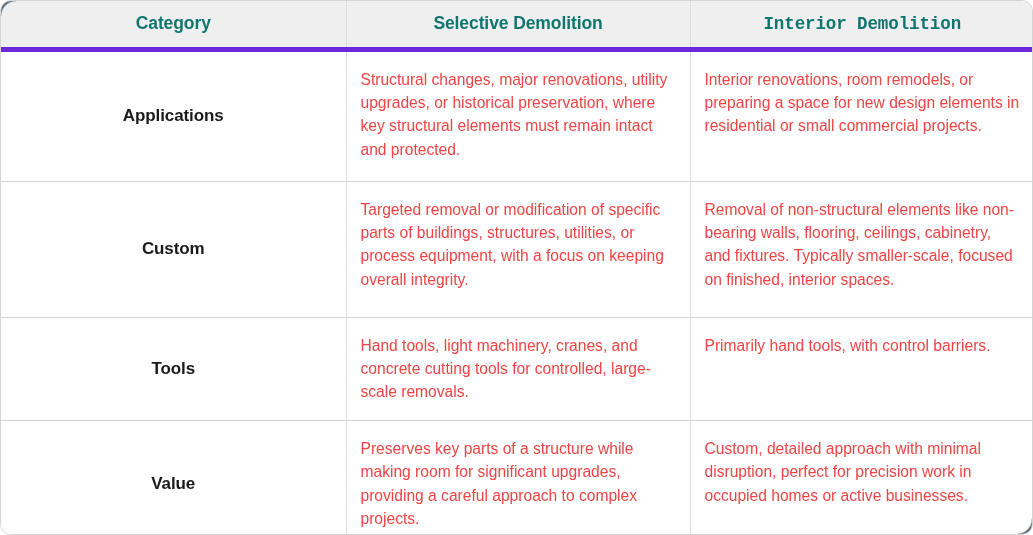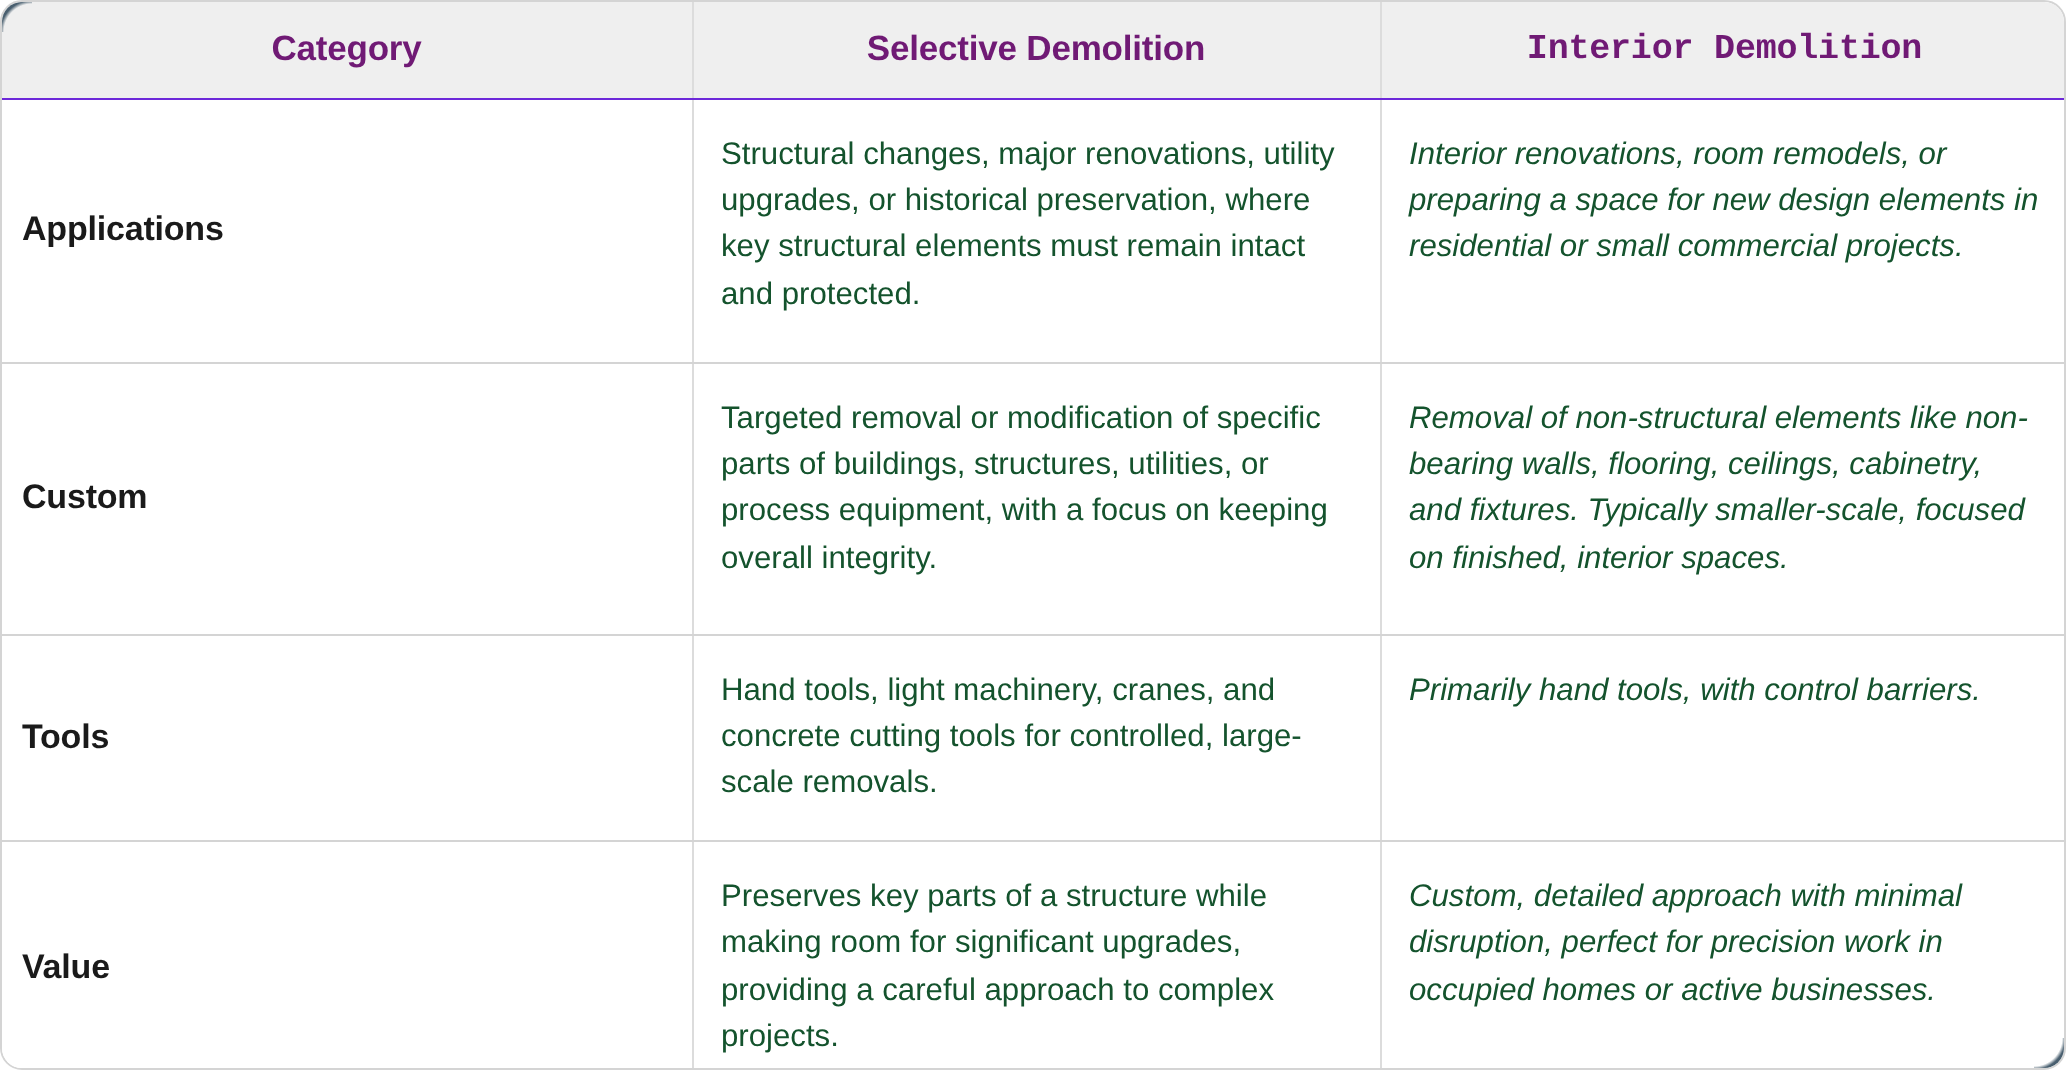--- a/index.html
+++ b/index.html
@@ -51,57 +51,58 @@
     table-layout: fixed;
   }
 
   col.c1 { width: 345px; }
   col.c2 { width: 344px; }
   col.c3 { width: 344px; }
 
   thead th {
     height: 48px;
     background: #efefef;
-    color: #701a75;
+    color: #0f766e;
     font-size: 17.5px;
     font-weight: bold;
     text-align: center;
     vertical-align: middle;
     border-right: 1px solid #dcdcdc;
-    border-bottom: 1px solid #6d28d9;
+    border-bottom: 5px solid #6d28d9;
     padding: 0 8px;
     box-sizing: border-box;
     letter-spacing: -0.1px;
   }
   thead th:last-child { border-right: none; font-family: Liberation Mono, monospace; }
 
   tbody td {
     border-right: 1px solid #dcdcdc;
     border-bottom: 1px solid #d4d4d4;
     box-sizing: border-box;
     background: #ffffff;
   }
-  tbody td:last-child { border-right: none; font-style: italic; }
+  tbody td:last-child { border-right: none; }
   tbody tr:last-child td { border-bottom: none; }
 
   td.cat {
+    text-align: center;
     vertical-align: middle;
     font-size: 17px;
     font-weight: bold;
     color: #1a1a1a;
     padding: 0 10px;
     letter-spacing: -0.1px;
   }
 
   td.desc {
     vertical-align: top;
     text-align: left;
     font-size: 15.6px;
     line-height: 23.4px;
-    color: #14532d;
+    color: #ef4444;
     padding: 16px 14px 16px 14px;
   }
 
   tr.r-applications td { height: 132px; }
   tr.r-scope        td { height: 136px; margin-top: 24px; }
   tr.r-tools        td { height: 95px; }
   tr.r-value        td { height: 124px; }
 </style>
 </head>
 <body>

